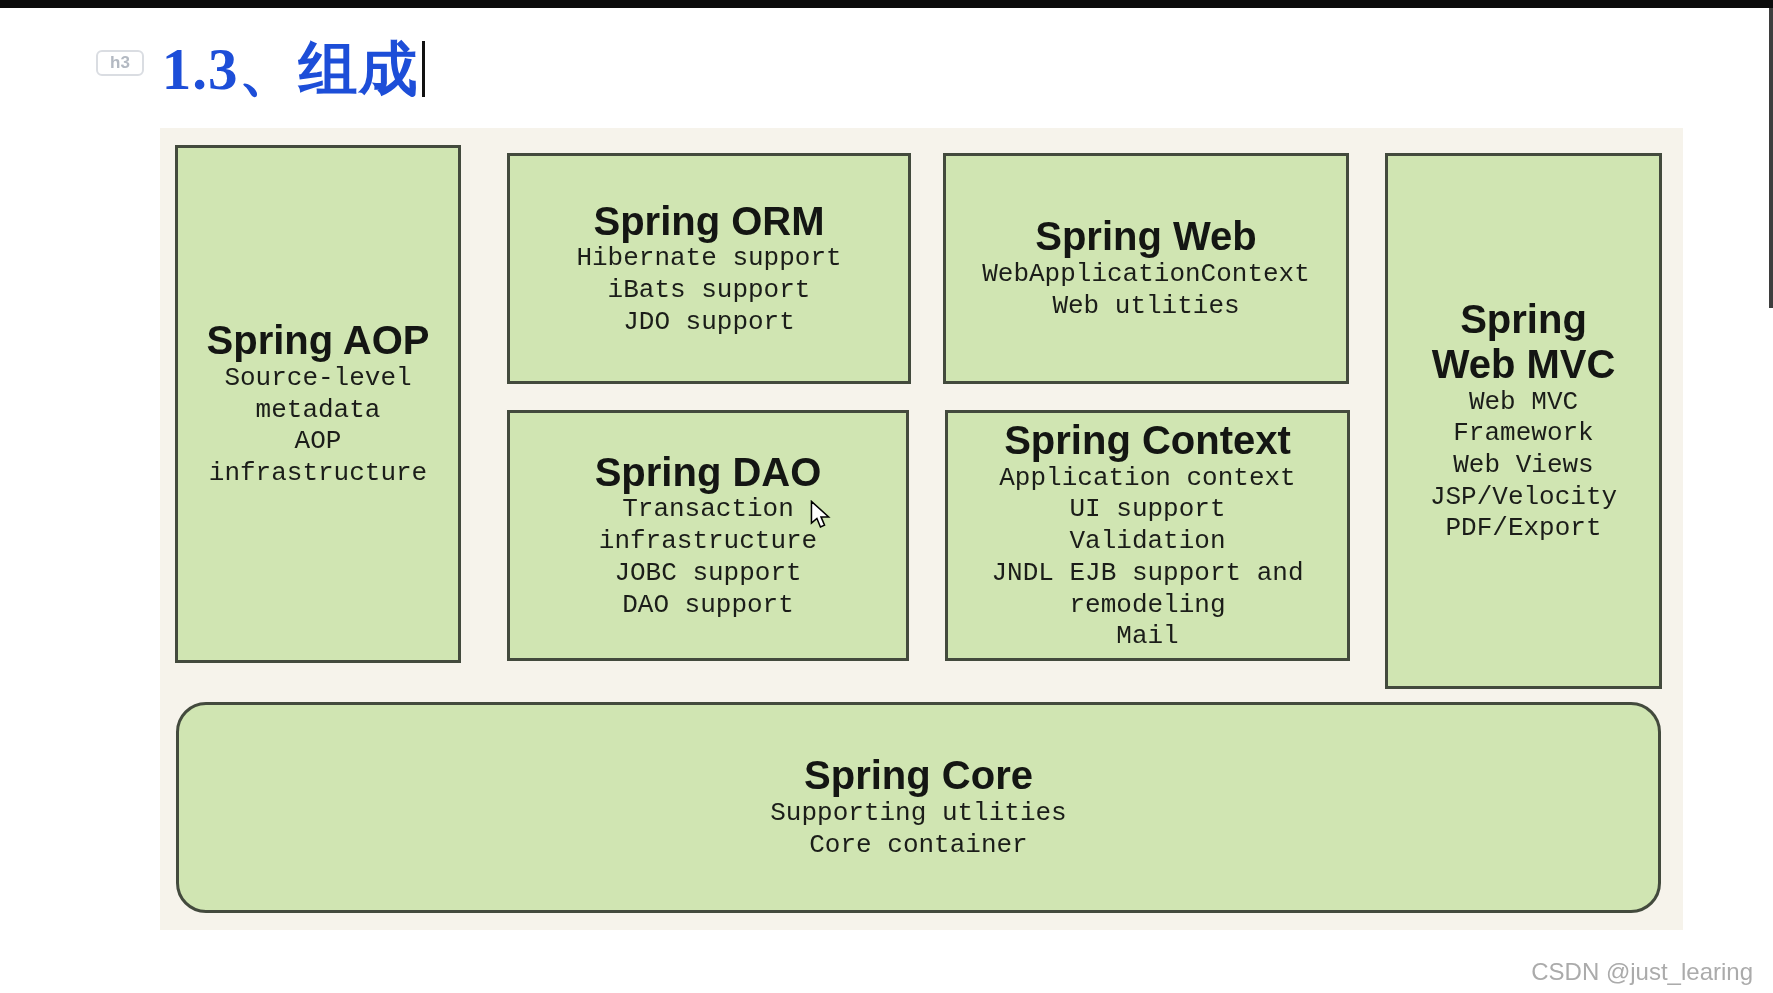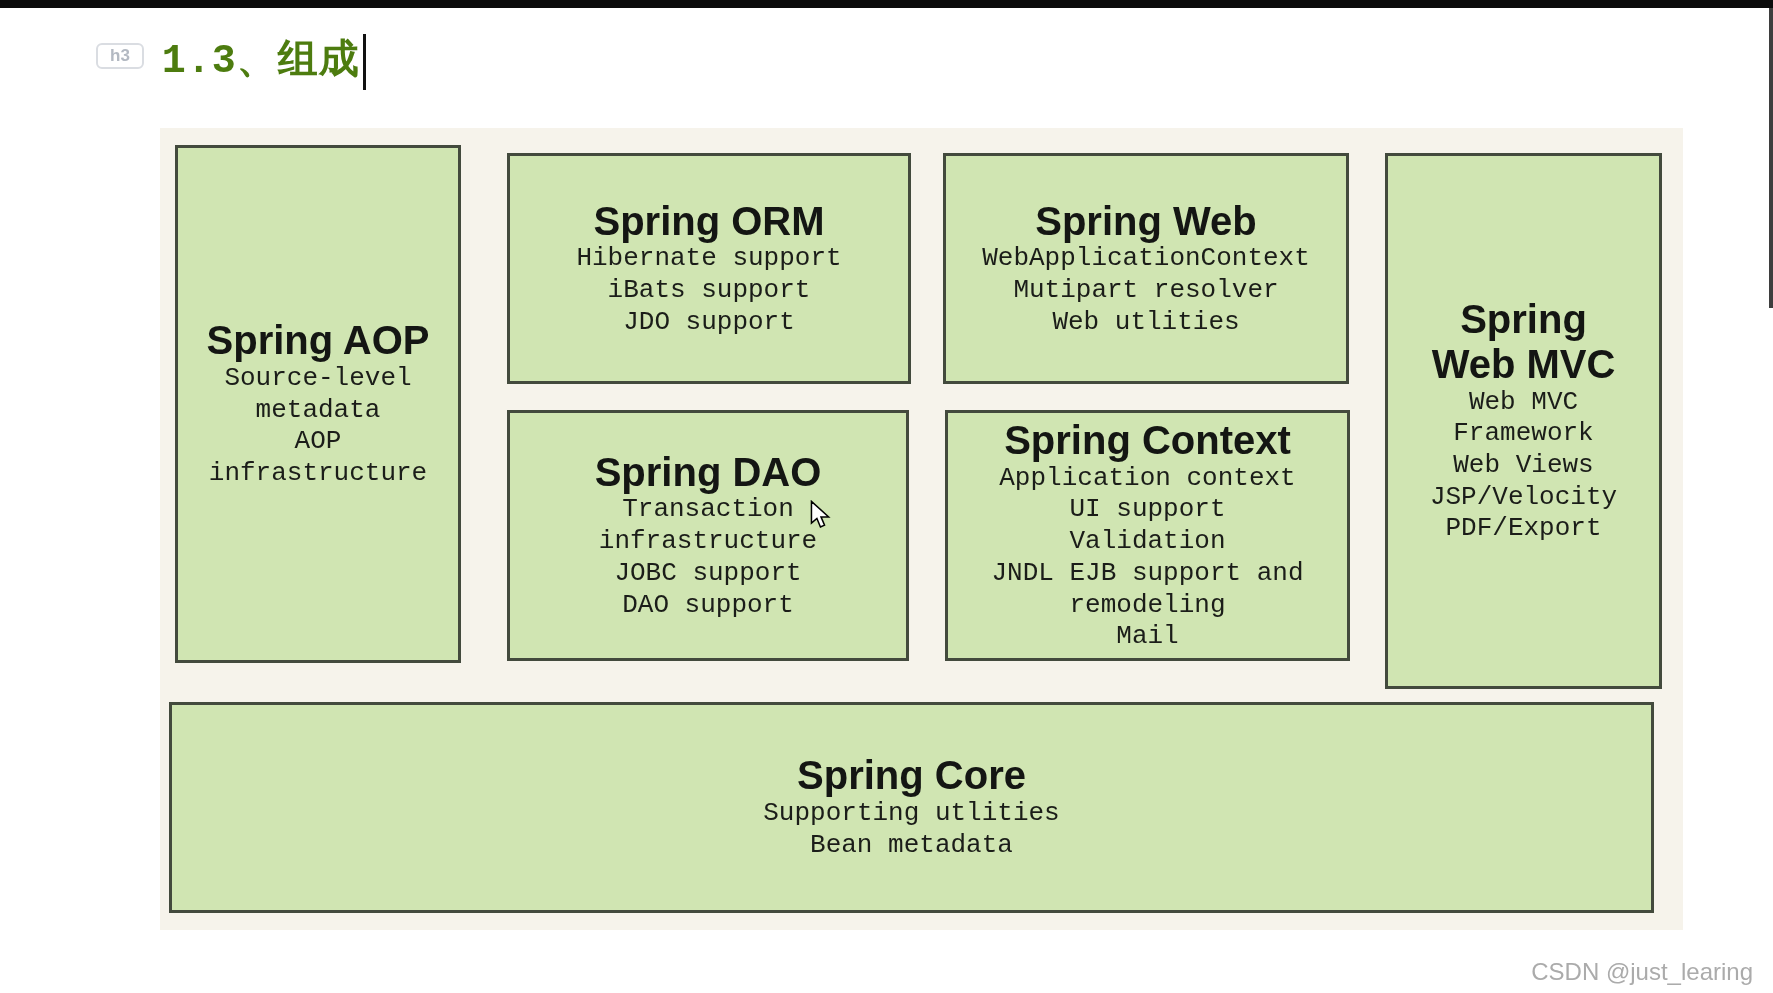--- a/index.html
+++ b/index.html
@@ -10,43 +10,43 @@
   .topbar{position:absolute;left:0;top:0;width:1773px;height:8px;background:#0b0b0b;}
   .scroll-thumb{position:absolute;right:0;top:8px;width:4px;height:300px;background:#3e3e3e;}
   
   .heading-row{position:absolute;left:96px;top:34px;display:flex;align-items:center;}
   .h3-badge{
     display:inline-block;border:2px solid #dadde2;border-radius:6px;color:#b3b9c2;
     font-size:17px;font-weight:600;padding:1px 12px;margin-right:18px;position:relative;top:-6px;
     font-family:"Liberation Sans", sans-serif;background:#fff;
   }
   .page-title{
-    margin:0;font-size:40px;font-weight:800;color:#4d7c0f;letter-spacing:1px;
-    font-family:Liberation Mono, monospace;line-height:1.2;
+    margin:0;font-size:59px;font-weight:800;color:#1d4ed8;letter-spacing:1px;
+    font-family:Liberation Serif, serif;line-height:1.2;
   }
   .caret{display:inline-block;width:3px;height:56px;background:#111;margin-left:3px;}
   
   .diagram{
     position:absolute;left:160px;top:128px;width:1523px;height:802px;
     background:#f6f3eb;
   }
   .dbox{
     position:absolute;background:#d0e5b2;border:3px solid #434a3d;
     display:flex;flex-direction:column;align-items:center;justify-content:center;
     text-align:center;color:#191b17;box-sizing:border-box;
   }
   .box-title{font-weight:bold;font-size:40px;line-height:1.12;color:#141613;}
   .box-lines{font-size:26px;line-height:1.22;color:#1b1d19;font-family:Liberation Mono, monospace;}
   .box-aop{left:15px;top:17px;width:286px;height:518px;}
   .box-orm{left:347px;top:25px;width:404px;height:231px;}
   .box-web{left:783px;top:25px;width:406px;height:231px;}
   .box-mvc{left:1225px;top:25px;width:277px;height:536px;padding:0 28px;}
   .box-dao{left:347px;top:282px;width:402px;height:251px;}
   .box-context{left:785px;top:282px;width:405px;height:251px;}
-  .box-core{left:9px;top:574px;width:1485px;height:211px;}
+  .box-core{left:16px;top:574px;width:1485px;height:211px;border-radius:30px;}
   
   .mouse-cursor{position:absolute;left:806px;top:500px;width:30px;height:30px;}
   
   .watermark{
     position:absolute;right:20px;top:958px;color:#ababab;font-size:24px;
     font-family:"Liberation Sans",sans-serif;
   }
 </style>
 </head>
 <body>
@@ -77,21 +77,20 @@
         <div>Hibernate support</div>
         <div>iBats support</div>
         <div>JDO support</div>
       </div>
   </div>
 
   <div class="dbox box-web">
     <div class="box-title">Spring Web</div>
     <div class="box-lines">
         <div>WebApplicationContext</div>
-        <div>Mutipart resolver</div>
         <div>Web utlities</div>
       </div>
   </div>
 
   <div class="dbox box-mvc">
     <div class="box-title">Spring Web MVC</div>
     <div class="box-lines">
         <div>Web MVC</div>
         <div>Framework</div>
         <div>Web Views</div>
@@ -118,21 +117,21 @@
         <div>JNDL EJB support and</div>
         <div>remodeling</div>
         <div>Mail</div>
       </div>
   </div>
 
   <div class="dbox box-core">
     <div class="box-title">Spring Core</div>
     <div class="box-lines">
         <div>Supporting utlities</div>
-        <div>Bean metadata</div>
+        <div>Core container</div>
       </div>
   </div>
 
 </div>
 
 <svg class="mouse-cursor" viewBox="0 0 16 22">
   <path d="M1,1 L1,17 L5,13.5 L7.6,19.8 L10.6,18.4 L8,12.4 L13.6,12.4 Z" fill="#ffffff" stroke="#000000" stroke-width="1.1"></path>
 </svg>
 
 <div class="watermark">CSDN @just_learing</div>

